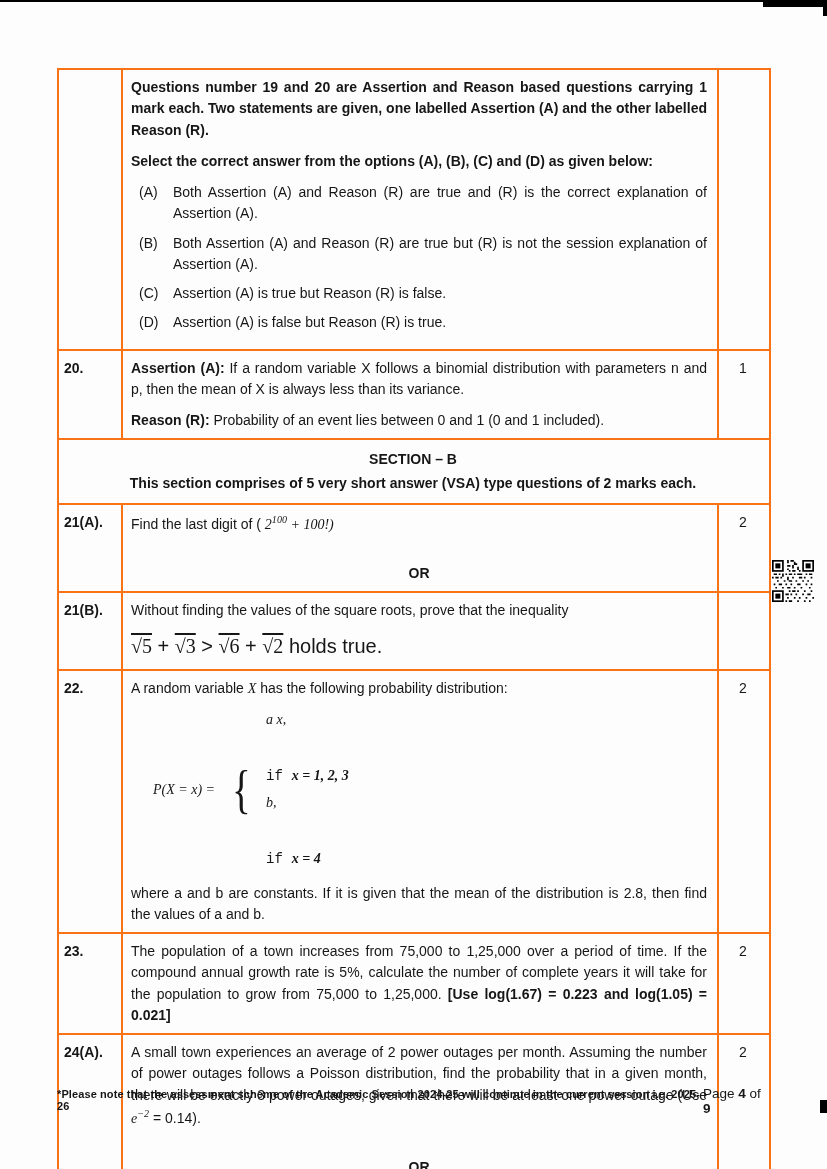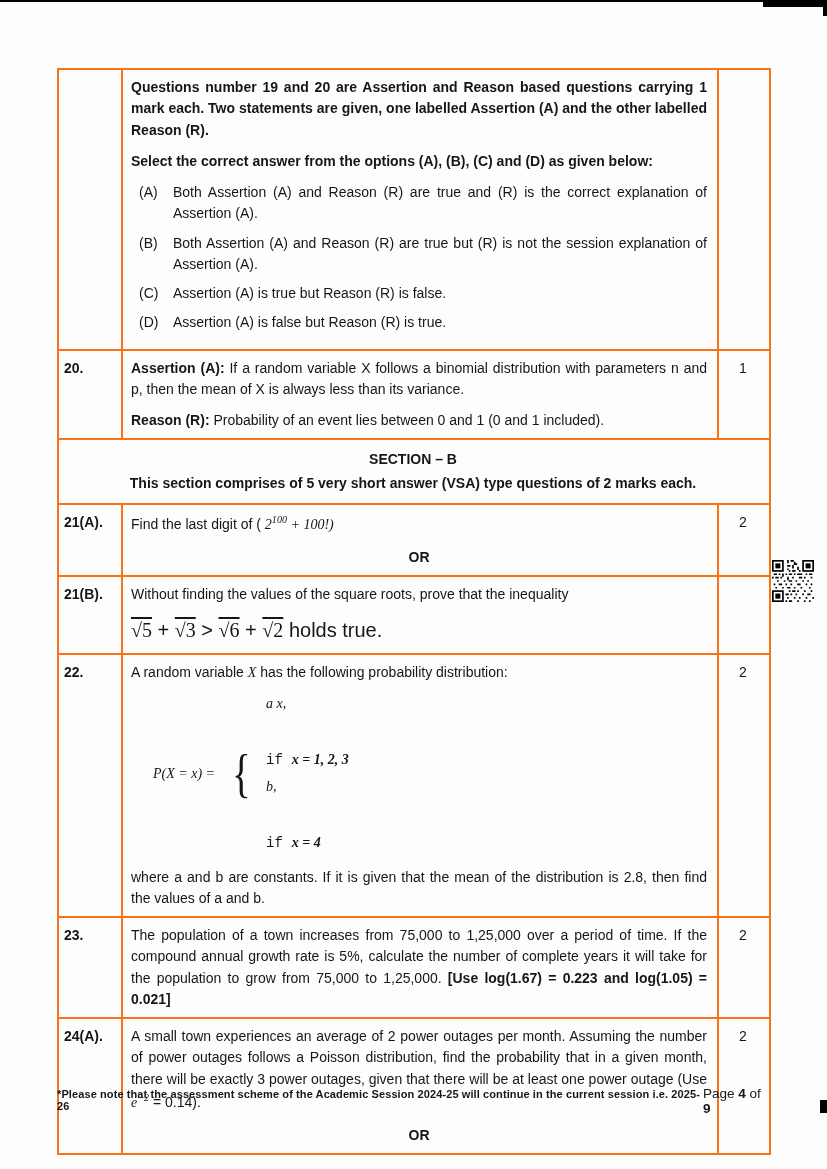--- a/index.html
+++ b/index.html
@@ -42,21 +42,21 @@
   .option { display: flex; margin: 2px 0 8px; padding-left: 8px; text-align: justify; }
   .opt-label { flex: 0 0 34px; }
   .opt-text { flex: 1; }
 
   .math { font-family: "Liberation Serif", serif; font-style: italic; }
   sup { font-size: 0.72em; }
 
   .section-cell { text-align: center; font-weight: bold; font-size: 14.8px; padding-top: 10px; }
   .section-cell div { margin: 2px 0; }
 
-  .or { text-align: center; font-weight: bold; margin-top: 12px; }
+  .or { text-align: center; font-weight: bold; margin-top: 28px; }
 
   .radline { font-size: 20px; margin-top: 0; }
   .rad { font-family: "Liberation Serif", serif; text-decoration: overline; }
 
   .cases { display: flex; align-items: center; margin: 8px 0 12px 22px; }
   .pfun { margin-right: 14px; }
   .brace { font-family: "Liberation Serif", serif; font-style: normal; font-size: 52px; font-weight: 300; line-height: 0.95; margin-right: 12px; transform: scaleX(0.75); }
   .case-col { display: flex; flex-direction: column; gap: 5px; }
   .case-line { display: flex; flex-direction: column; }
   .cval { flex: 0 0 56px; }

